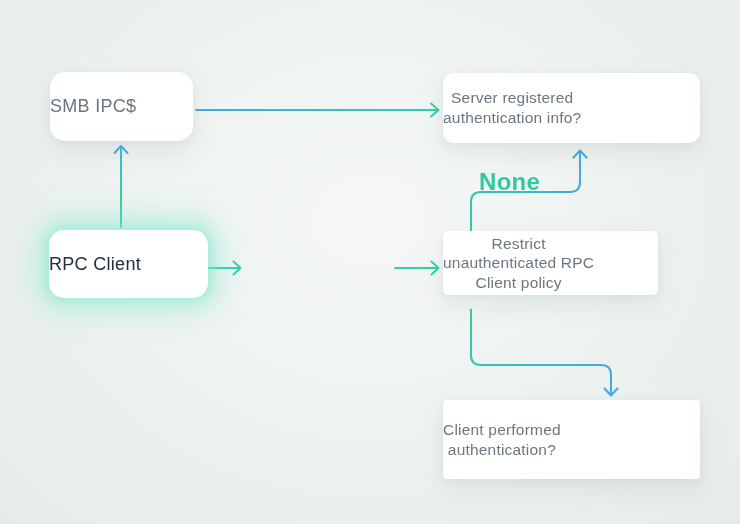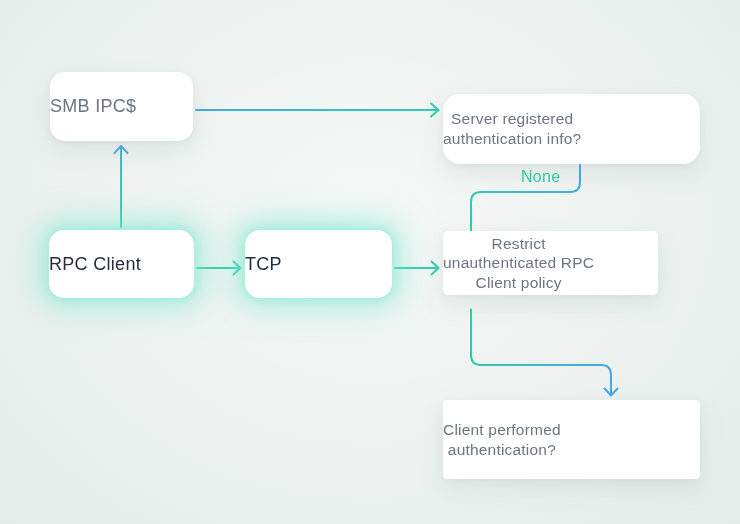--- a/index.html
+++ b/index.html
@@ -35,30 +35,29 @@
   }
   .node span{white-space:pre-line;display:block;}
   .node-gray span{color:var(--text-gray,#6b7680);font-size:15.5px;line-height:1.26;letter-spacing:.2px;}
   .node-gray-lg span{color:var(--text-gray,#6b7680);font-size:18px;letter-spacing:.3px;}
   .node-dark span{color:var(--text-dark,#232f3d);font-size:18px;font-weight:500;letter-spacing:.3px;}
   .glow{
     box-shadow:0 0 8px 2px var(--glow,rgba(127,233,205,0.5)),
                0 0 28px 12px var(--glow,rgba(127,233,205,0.5));
   }
   #node-smb    {left:50px; top:72px; width:143px;height:69px;}
-  #node-server {left:443px;top:73px; width:257px;height:70px;border-radius:17px;margin-top:21px;}
-  #node-rpc    {left:49px; top:230px;width:145px;height:68px;}
+  #node-server {left:443px;top:73px; width:257px;height:70px;border-radius:11px;}
+  #node-rpc    {left:49px; top:230px;width:159px;height:68px;}
   #node-tcp    {left:245px;top:230px;width:147px;height:68px;}
   #node-restrict{left:443px;top:231px;width:215px;height:64px;border-radius:5px;}
   #node-client {left:443px;top:400px;width:257px;height:79px;border-radius:4px;}
 
   .edge-label{
-    position:absolute;font-size:16px;font-weight:400;letter-spacing:.3px;
+    position:absolute;font-size:24px;font-weight:700;letter-spacing:.3px;
     color:var(--label-green,#2fc9a2);
-    margin-left:42px;
   }
   #label-none{left:479px;top:168px;}
   #label-auth{left:479px;top:337px;}
 </style>
 </head>
 <body>
 
 <div class="stage">
 
   <svg class="edges" viewBox="0 0 740 524">
@@ -107,23 +106,20 @@
 
   <div class="node node-gray" id="node-server">
     <span>Server registered
 authentication info?</span>
   </div>
 
   <div class="node node-dark glow" id="node-rpc">
     <span>RPC Client</span>
   </div>
 
-  <div class="node node-dark glow" id="node-tcp">
-    <span>TCP</span>
-  </div>
 
   <div class="node node-gray" id="node-restrict">
     <span>Restrict
 unauthenticated RPC
 Client policy</span>
   </div>
 
   <div class="node node-gray" id="node-client">
     <span>Client performed
 authentication?</span>

